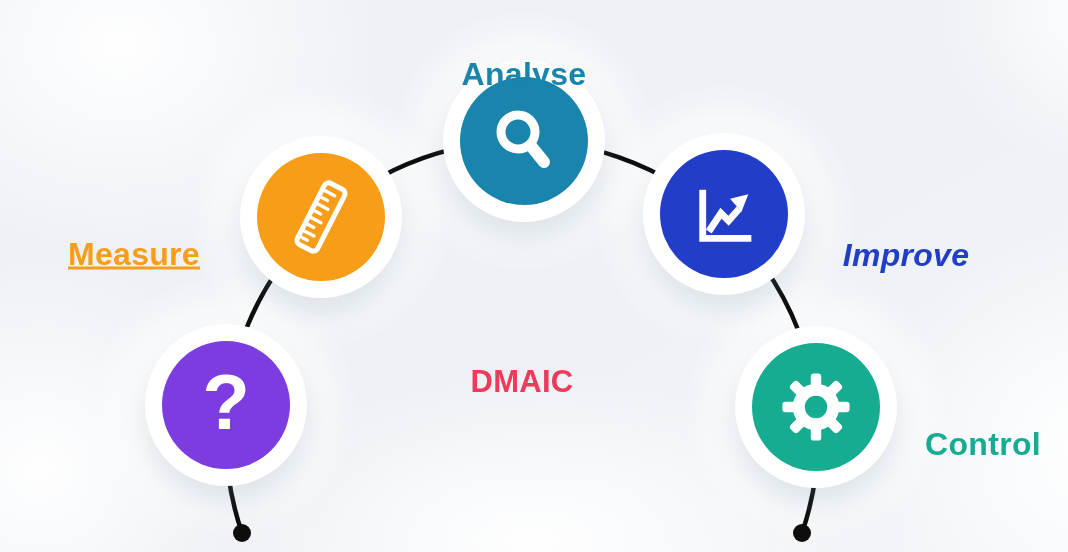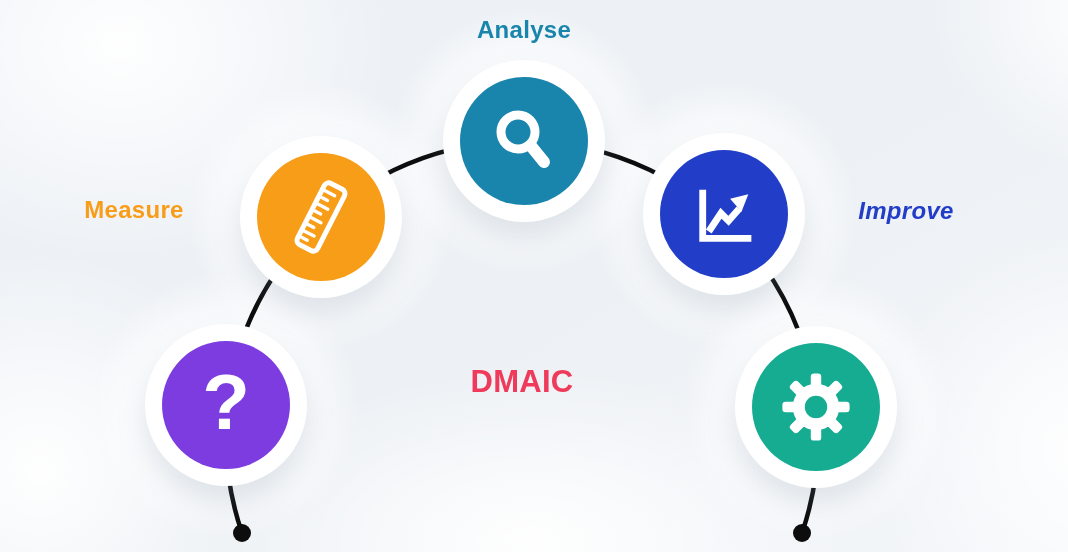--- a/index.html
+++ b/index.html
@@ -34,22 +34,22 @@
   .node-measure{left:321px;top:217px}
   .node-analyse{left:524px;top:141px}
   .node-improve{left:724px;top:214px}
   .node-control{left:816px;top:407px}
   .halo-define{left:226px;top:405px}
   .halo-measure{left:321px;top:217px}
   .halo-analyse{left:524px;top:141px}
   .halo-improve{left:724px;top:214px}
   .halo-control{left:816px;top:407px}
   
-  .plabel{position:absolute;transform:translate(-50%,-50%);font-size:24px;font-weight:700;
-    letter-spacing:.3px;white-space:nowrap;}
+  .plabel{position:absolute;transform:translate(-50%,-50%);font-size:32px;font-weight:700;
+    letter-spacing:.3px;white-space:nowrap;margin-top:44px;}
   .label-analyse{left:524px;top:30px}
   .label-measure{left:134px;top:210px}
   .label-define{left:84px;top:400px}
   .label-improve{left:906px;top:211px}
   .label-control{left:983px;top:400px}
   
   .title{position:absolute;left:522px;top:381px;transform:translate(-50%,-50%);
     text-align:center;font-size:31px;font-weight:700;line-height:45px;
     letter-spacing:.3px;white-space:nowrap;}
 </style>
@@ -132,21 +132,22 @@
           <rect x="43.5" y="8" width="13" height="20" rx="4" transform="rotate(180 50 50)"></rect>
           <rect x="43.5" y="8" width="13" height="20" rx="4" transform="rotate(225 50 50)"></rect>
           <rect x="43.5" y="8" width="13" height="20" rx="4" transform="rotate(270 50 50)"></rect>
           <rect x="43.5" y="8" width="13" height="20" rx="4" transform="rotate(315 50 50)"></rect>
         </g>
         <circle cx="50" cy="50" r="14" fill="currentColor"></circle>
       </svg>
     </div>
   </div>
 
-  <div class="plabel label-measure" style="color: rgb(248, 157, 24);">Measure</div>
+  <div class="plabel label-measure" style="color: rgb(248, 157, 24); text-decoration: underline;">Measure</div>
   <div class="plabel label-analyse" style="color: rgb(25, 133, 172);">Analyse</div>
   <div class="plabel label-improve" style="color: rgb(34, 62, 200); font-style: italic;">Improve</div>
+  <div class="plabel label-control" style="color: rgb(22, 172, 146);">Control</div>
 
   <div class="title" style="color: rgb(239, 58, 92);">
     <div>DMAIC</div>
   </div>
 
 </div>
 
 </body></html>

